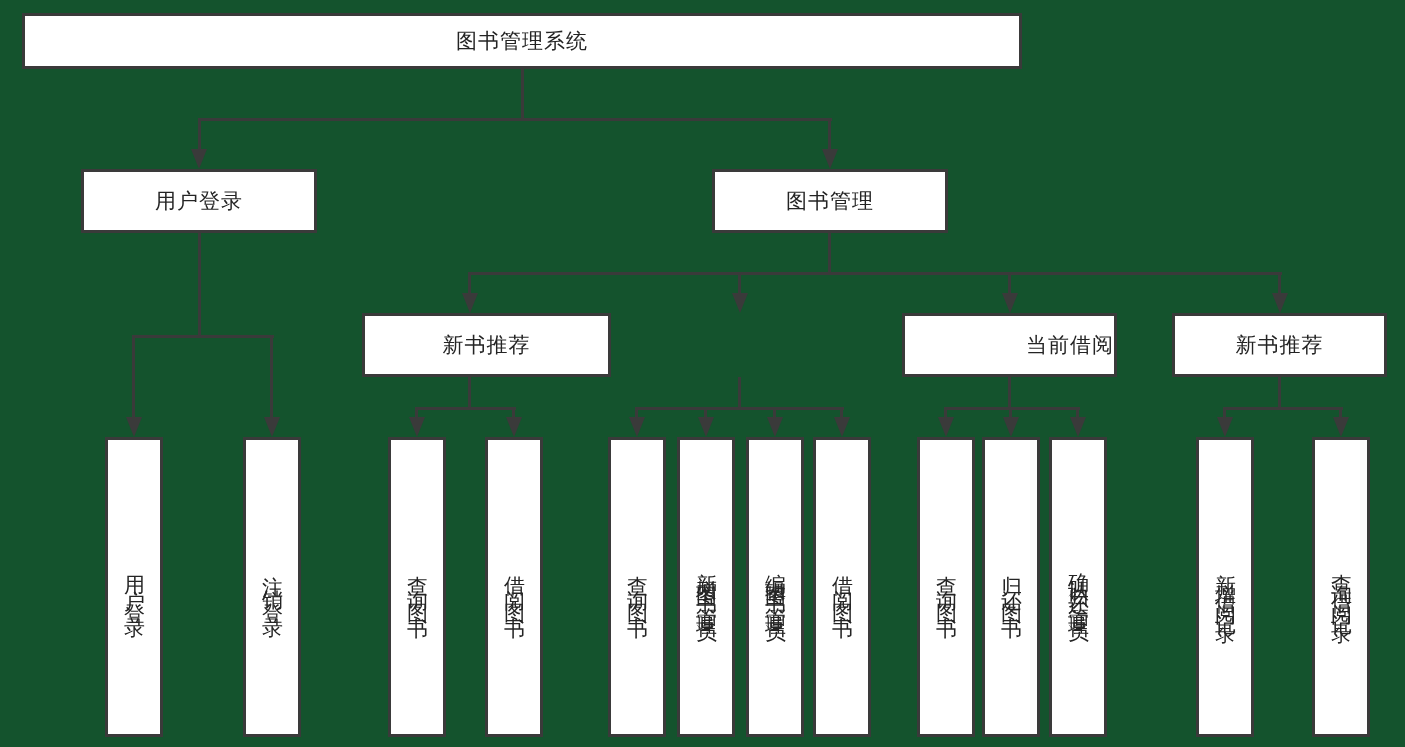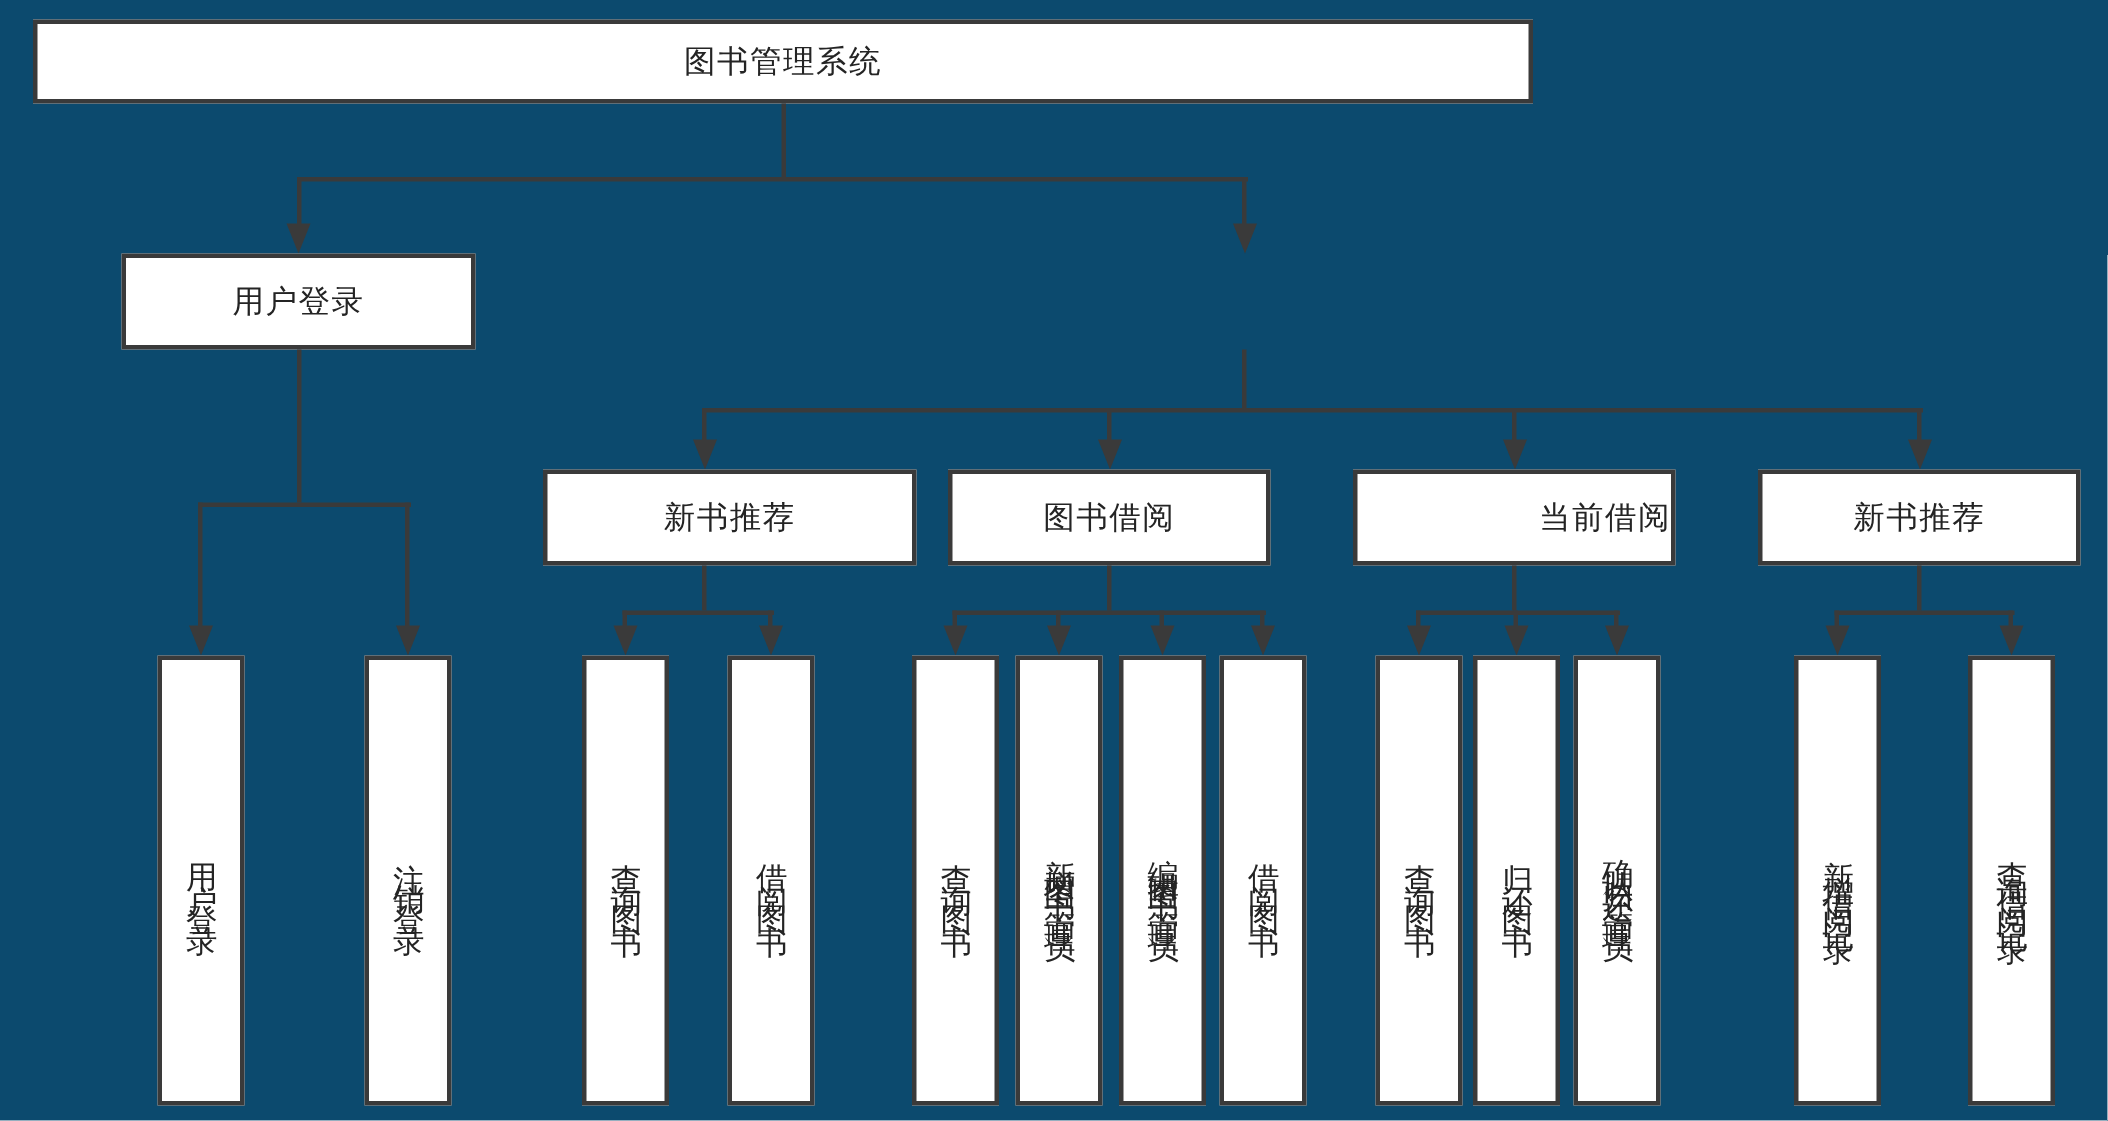--- a/index.html
+++ b/index.html
@@ -1,20 +1,20 @@
 <!DOCTYPE html>
 <html><head>
 <meta charset="utf-8">
 <style>
   html, body { margin: 0; padding: 0; background: #ffffff; }
   #canvas {
     position: relative;
     width: 1405px;
     height: 747px;
-    background: #0c4a6e;
+    background: #14532d;
     font-family: "DejaVu Sans", "Liberation Sans", sans-serif;
     overflow: hidden;
   }
   .node {
     position: absolute;
     box-sizing: border-box;
     border: 3px solid #3a3a3a;
     background: #ffffff;
     display: flex;
     align-items: center;
@@ -65,20 +65,23 @@
   <div class="v-line" style="left:521px; top:69px; height:49px;"></div>
   <div class="h-line" style="left:198px; top:118px; width:634px;"></div>
   <div class="v-line" style="left:198px; top:118px; height:34px;"></div>
   <div class="arrow" style="left:191px; top:149px;"></div>
   <div class="v-line" style="left:828px; top:118px; height:34px;"></div>
   <div class="arrow" style="left:822px; top:149px;"></div>
 
   <div class="node h-node" style="left:81px; top:169px; width:236px; height:64px;">
     <span>用户登录</span>
   </div>
+  <div class="node h-node" style="left:712px; top:169px; width:236px; height:64px;">
+    <span>图书管理</span>
+  </div>
 
   <div class="v-line" style="left:198px; top:233px; height:102px;"></div>
   <div class="h-line" style="left:132px; top:335px; width:142px;"></div>
   <div class="v-line" style="left:132px; top:335px; height:84px;"></div>
   <div class="arrow" style="left:126px; top:417px;"></div>
   <div class="v-line" style="left:270px; top:335px; height:84px;"></div>
   <div class="arrow" style="left:264px; top:417px;"></div>
 
   <div class="v-line" style="left:828px; top:233px; height:39px;"></div>
   <div class="h-line" style="left:468px; top:272px; width:814px;"></div>
@@ -86,23 +89,20 @@
   <div class="arrow" style="left:462px; top:293px;"></div>
   <div class="v-line" style="left:738px; top:272px; height:23px;"></div>
   <div class="arrow" style="left:732px; top:293px;"></div>
   <div class="v-line" style="left:1008px; top:272px; height:23px;"></div>
   <div class="arrow" style="left:1002px; top:293px;"></div>
   <div class="v-line" style="left:1278px; top:272px; height:23px;"></div>
   <div class="arrow" style="left:1272px; top:293px;"></div>
 
   <div class="node h-node" style="left:362px; top:313px; width:249px; height:64px;">
     <span>新书推荐</span>
-  </div>
-  <div class="node h-node" style="left:632px; top:313px; width:215px; height:64px;">
-    <span>图书借阅</span>
   </div>
   <div class="node h-node" style="left:902px; top:313px; width:215px; height:64px;justify-content:flex-end;">
     <span>当前借阅</span>
   </div>
   <div class="node h-node" style="left:1172px; top:313px; width:215px; height:64px;">
     <span>新书推荐</span>
   </div>
 
   <div class="v-line" style="left:468px; top:377px; height:30px;"></div>
   <div class="h-line" style="left:415px; top:407px; width:101px;"></div>

